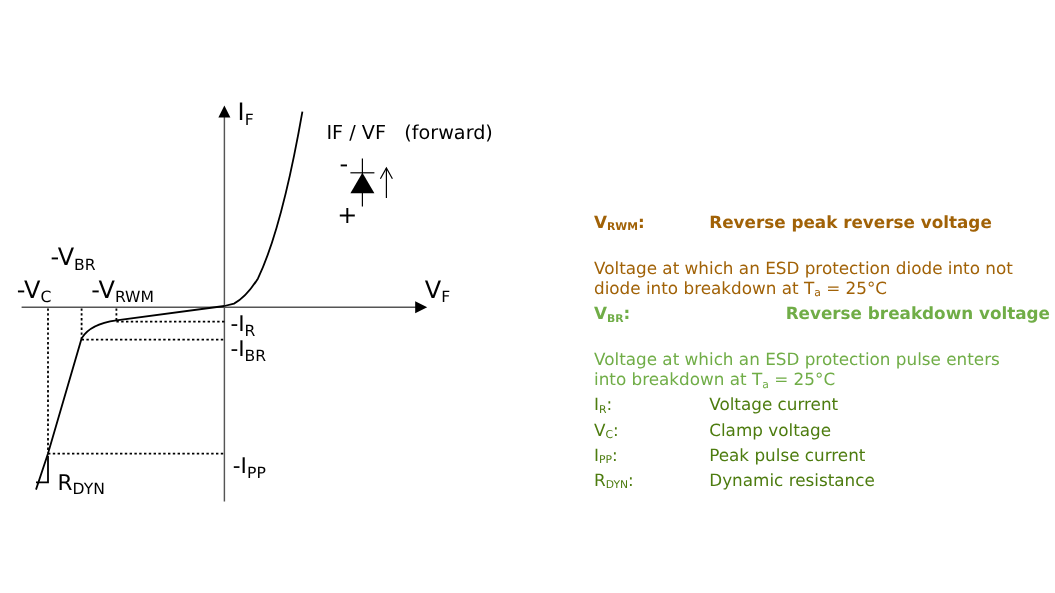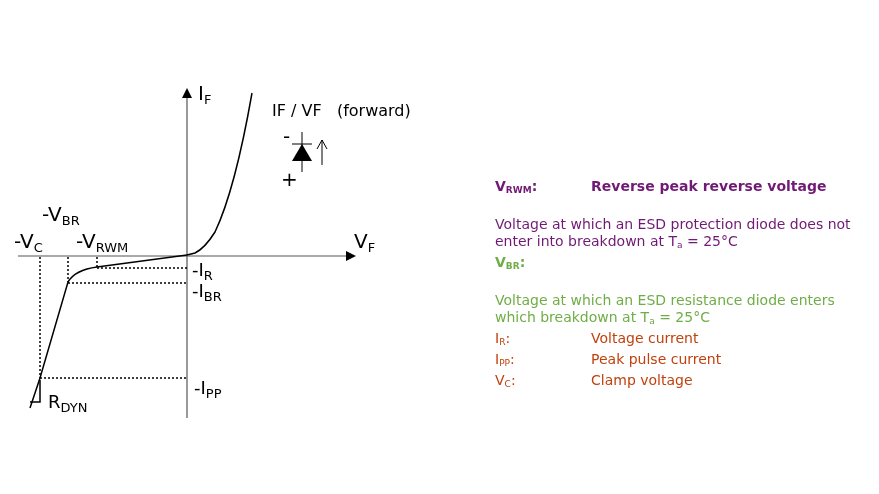--- a/index.html
+++ b/index.html
@@ -1,23 +1,23 @@
 <!DOCTYPE html>
 <html><head>
 <meta charset="utf-8">
 <style>
   html, body { margin:0; padding:0; background:#ffffff; }
   body { width:879px; height:494px; position:relative; overflow:hidden; font-family:"DejaVu Sans", sans-serif; }
   #diagram { position:absolute; left:0; top:0; width:440px; height:440px; }
   .legend { position:absolute; left:495px; top:178px; width:380px; font-size:14px; line-height:17px; }
   .row { display:flex; }
   .sym { width:96px; flex:none; }
-  .blue { color:#701a75; }
+  .blue { color:#a16207; }
   .green { color:#70ad47;justify-content:space-between; }
-  .black { color:#c2410c; }
+  .black { color:#4d7c0f; }
   .bold { font-weight:bold; }
   sub { font-size:9px; vertical-align:-2px; }
   .gap { height:17px; }
 </style>
 </head>
 <body>
 
 <svg id="diagram" viewBox="0 0 440 440" xmlns="http://www.w3.org/2000/svg" font-family="DejaVu Sans, sans-serif">
 
   <line x1="18" y1="256" x2="350" y2="256" stroke="#555" stroke-width="1.2"></line>
@@ -65,36 +65,41 @@
   <text x="48" y="408" font-size="18"><tspan>R</tspan><tspan font-size="13" dy="4">DYN</tspan></text>
 </svg>
 
 <div class="legend">
   <div class="row blue bold">
     <span class="sym"><span>V</span><sub>RWM</sub><span>:</span></span>
     <span>Reverse peak reverse voltage</span>
   </div>
   <div class="gap"></div>
   <div class="blue">
-    <div>Voltage at which an ESD protection diode does not</div>
-    <div><span>enter into breakdown at T</span><sub>a</sub><span> = 25°C</span></div>
+    <div>Voltage at which an ESD protection diode into not</div>
+    <div><span>diode into breakdown at T</span><sub>a</sub><span> = 25°C</span></div>
   </div>
   <div class="row green bold">
     <span class="sym"><span>V</span><sub>BR</sub><span>:</span></span>
+    <span>Reverse breakdown voltage</span>
   </div>
   <div class="gap"></div>
   <div class="green">
-    <div>Voltage at which an ESD resistance diode enters</div>
-    <div><span>which breakdown at T</span><sub>a</sub><span> = 25°C</span></div>
+    <div>Voltage at which an ESD protection pulse enters</div>
+    <div><span>into breakdown at T</span><sub>a</sub><span> = 25°C</span></div>
   </div>
   <div class="row black">
     <span class="sym"><span>I</span><sub>R</sub><span>:</span></span>
     <span>Voltage current</span>
   </div>
   <div class="row black">
+    <span class="sym"><span>V</span><sub>C</sub><span>:</span></span>
+    <span>Clamp voltage</span>
+  </div>
+  <div class="row black">
     <span class="sym"><span>I</span><sub>PP</sub><span>:</span></span>
     <span>Peak pulse current</span>
   </div>
   <div class="row black">
-    <span class="sym"><span>V</span><sub>C</sub><span>:</span></span>
-    <span>Clamp voltage</span>
+    <span class="sym"><span>R</span><sub>DYN</sub><span>:</span></span>
+    <span>Dynamic resistance</span>
   </div>
 </div>
 
 </body></html>

